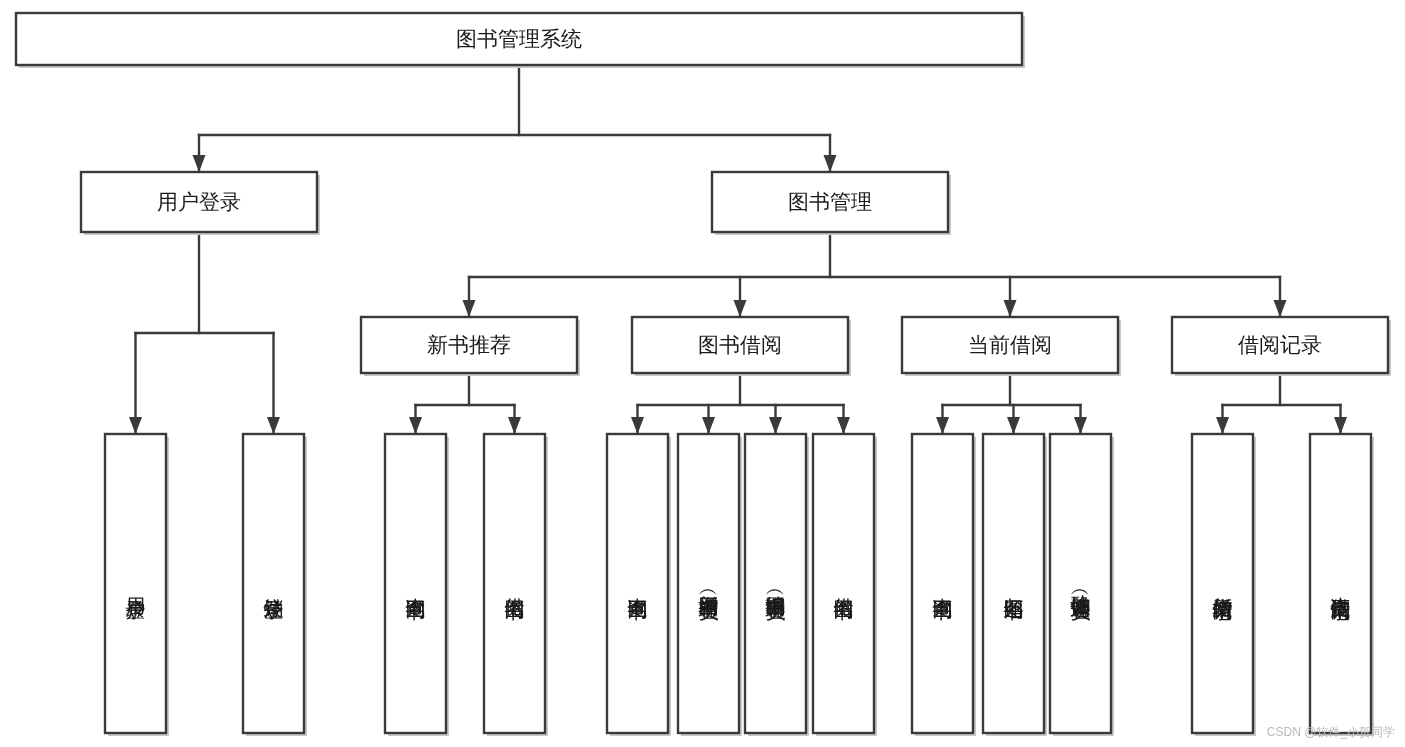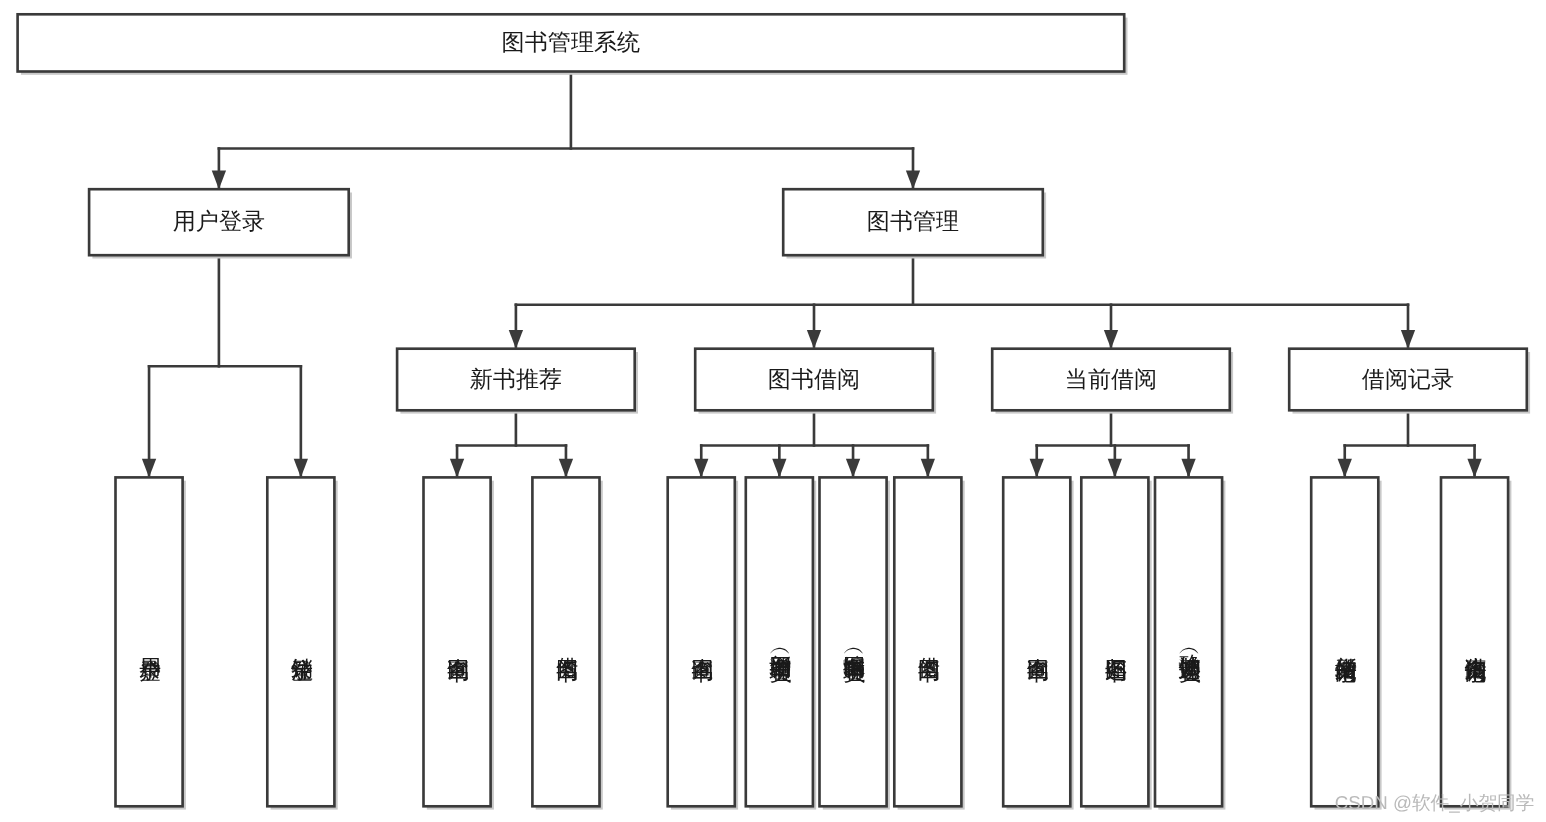--- a/index.html
+++ b/index.html
@@ -66,21 +66,21 @@
     justify-content: center;
     text-align: center;
     white-space: nowrap;
     pointer-events: none;
   }
   .watermark {
     position: absolute;
     right: 10px;
     bottom: 6px;
     font-family: "Liberation Sans", "DejaVu Sans", sans-serif;
-    font-size: 17px;
+    font-size: 12px;
     color: #b9b9b9;
     white-space: nowrap;
   }
 </style>
 </head>
 <body>
 
 <div id="diagram-root">
 
   <svg class="flow" viewBox="0 0 1405 747">

